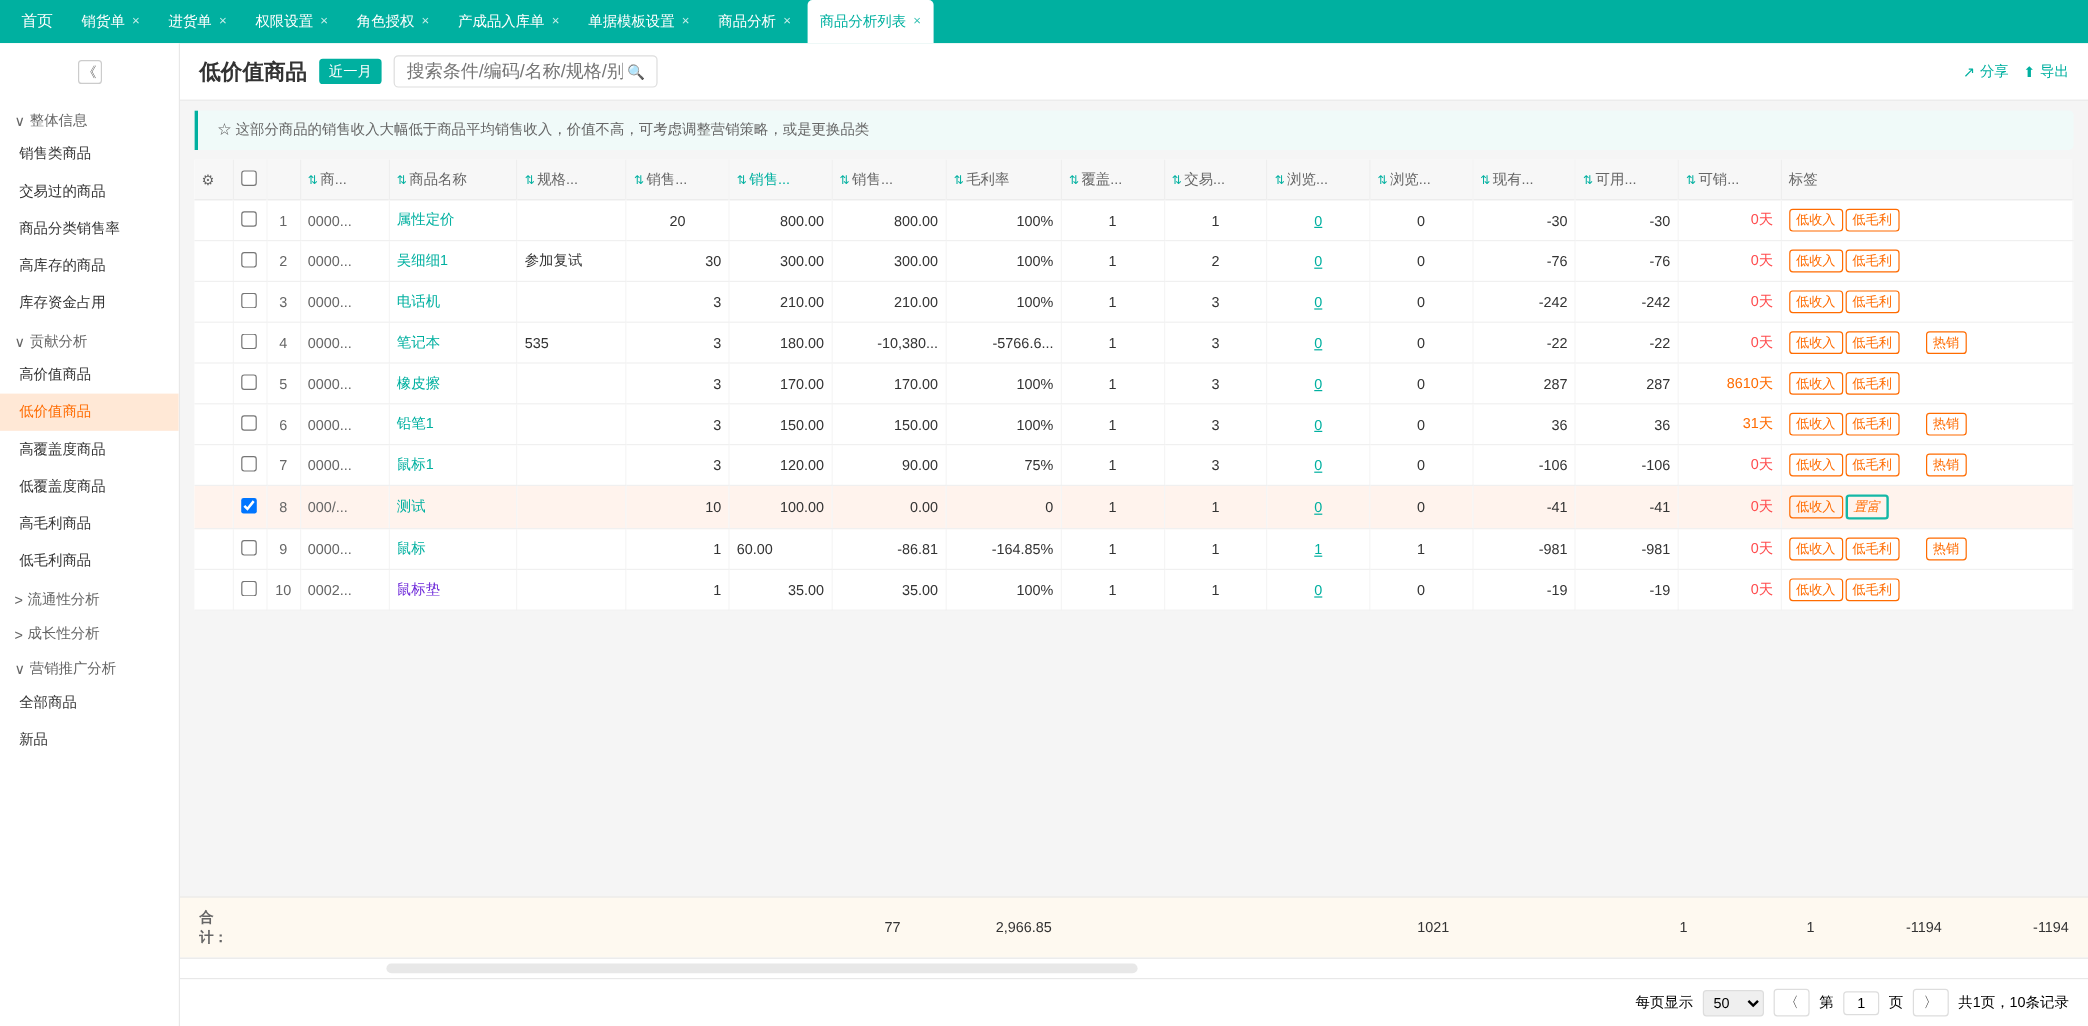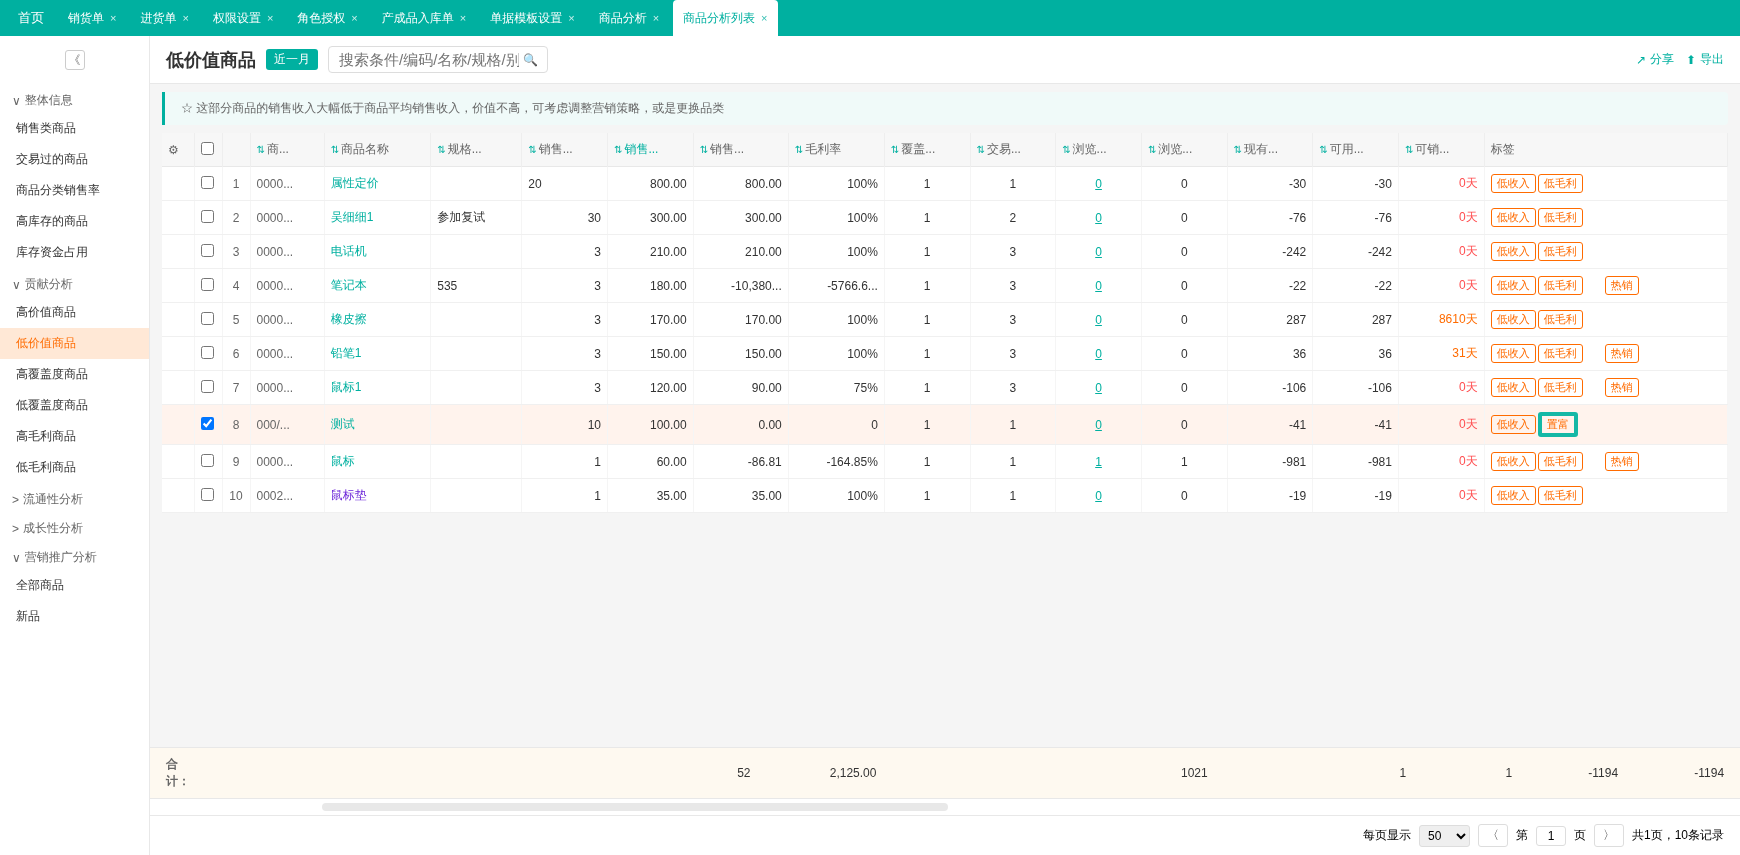--- a/index.html
+++ b/index.html
@@ -169,21 +169,21 @@
     .tag-badge {
       display: inline-block;
       padding: 1px 5px;
       border-radius: 3px;
       font-size: 11px;
       margin-right: 2px;
     }
     .tag-low-income { color: #ff6b00; border: 1px solid #ff6b00; }
     .tag-low-margin { color: #ff6b00; border: 1px solid #ff6b00; }
     .tag-hot { color: #ff6b00; border: 1px solid #ff6b00; margin-left: 20px; }
-    .tag-backlog { color: #ff6b00; border: 4px solid #14b8a6; }
+    .tag-backlog { color: #ff6b00; border: 2px solid #14b8a6; font-style: italic; }
     .link-text { color: #00b0a0; text-decoration: underline; cursor: pointer; }
 
     
     .table-footer {
       background: #fef9f0;
       border-top: 1px solid #e8e8e8;
       padding: 8px 16px;
       display: flex;
       align-items: center;
       gap: 20px;
@@ -381,21 +381,21 @@
           </tr>
         </thead>
         <tbody id="table-body">
         <tr>
     <td></td>
     <td><input type="checkbox" style=""></td>
     <td style="text-align:center;color:#666;">1</td>
     <td style="color:#666;">0000...</td>
     <td style="color:#00b0a0;cursor:pointer;">属性定价</td>
     <td></td>
-    <td style="text-align:left;">20</td>
+    <td style="text-align:center;">20</td>
     <td style="text-align:right;">800.00</td>
     <td style="text-align:right;">800.00</td>
     <td style="text-align:right;">100%</td>
     <td style="text-align:center;">1</td>
     <td style="text-align:center;">1</td>
     <td style="text-align:center;"><span class="link-text">0</span></td>
     <td style="text-align:center;">0</td>
     <td style="text-align:right;">-30</td>
     <td style="text-align:right;">-30</td>
     <td style="text-align:right;color:#ff4d4f">0天</td>
@@ -542,21 +542,21 @@
     <td><span class="tag-badge tag-low-income">低收入</span><span class="tag-badge tag-backlog">置富</span></td>
   </tr>
             <tr>
     <td></td>
     <td><input type="checkbox" style=""></td>
     <td style="text-align:center;color:#666;">9</td>
     <td style="color:#666;">0000...</td>
     <td style="color:#00b0a0;cursor:pointer;">鼠标</td>
     <td></td>
     <td style="text-align:right;">1</td>
-    <td style="text-align:right;">60.00</td>
+    <td style="text-align:left;">60.00</td>
     <td style="text-align:right;">-86.81</td>
     <td style="text-align:right;">-164.85%</td>
     <td style="text-align:center;">1</td>
     <td style="text-align:center;">1</td>
     <td style="text-align:center;"><span class="link-text">1</span></td>
     <td style="text-align:center;">1</td>
     <td style="text-align:right;">-981</td>
     <td style="text-align:right;">-981</td>
     <td style="text-align:right;color:#ff4d4f">0天</td>
     <td><span class="tag-badge tag-low-income">低收入</span><span class="tag-badge tag-low-margin">低毛利</span><span class="tag-badge tag-hot">热销</span></td>
@@ -585,22 +585,22 @@
       </table>
     </div>
 
     <div class="table-footer">
       <span class="footer-label">合计：</span>
       <div style="display:flex;gap:0;width:100%;">
         <span style="flex:1;"></span>
         <span style="flex:1;"></span>
         <span style="flex:1;"></span>
         <span style="flex:1;"></span>
-        <span style="flex:1; text-align:right;">52</span>
-        <span style="flex:1; text-align:right; margin-left:20px;">2,125.00</span>
+        <span style="flex:1; text-align:right;">77</span>
+        <span style="flex:1; text-align:right; margin-left:20px;">2,966.85</span>
         <span style="flex:1;"></span>
         <span style="flex:1;"></span>
         <span style="flex:1; text-align:right;">10</span>
         <span style="flex:1; text-align:left;">21</span>
         <span style="flex:1; text-align:right;">1</span>
         <span style="flex:1; text-align:right;">1</span>
         <span style="flex:1; text-align:right;">-1194</span>
         <span style="flex:1; text-align:right;">-1194</span>
       </div>
     </div>

